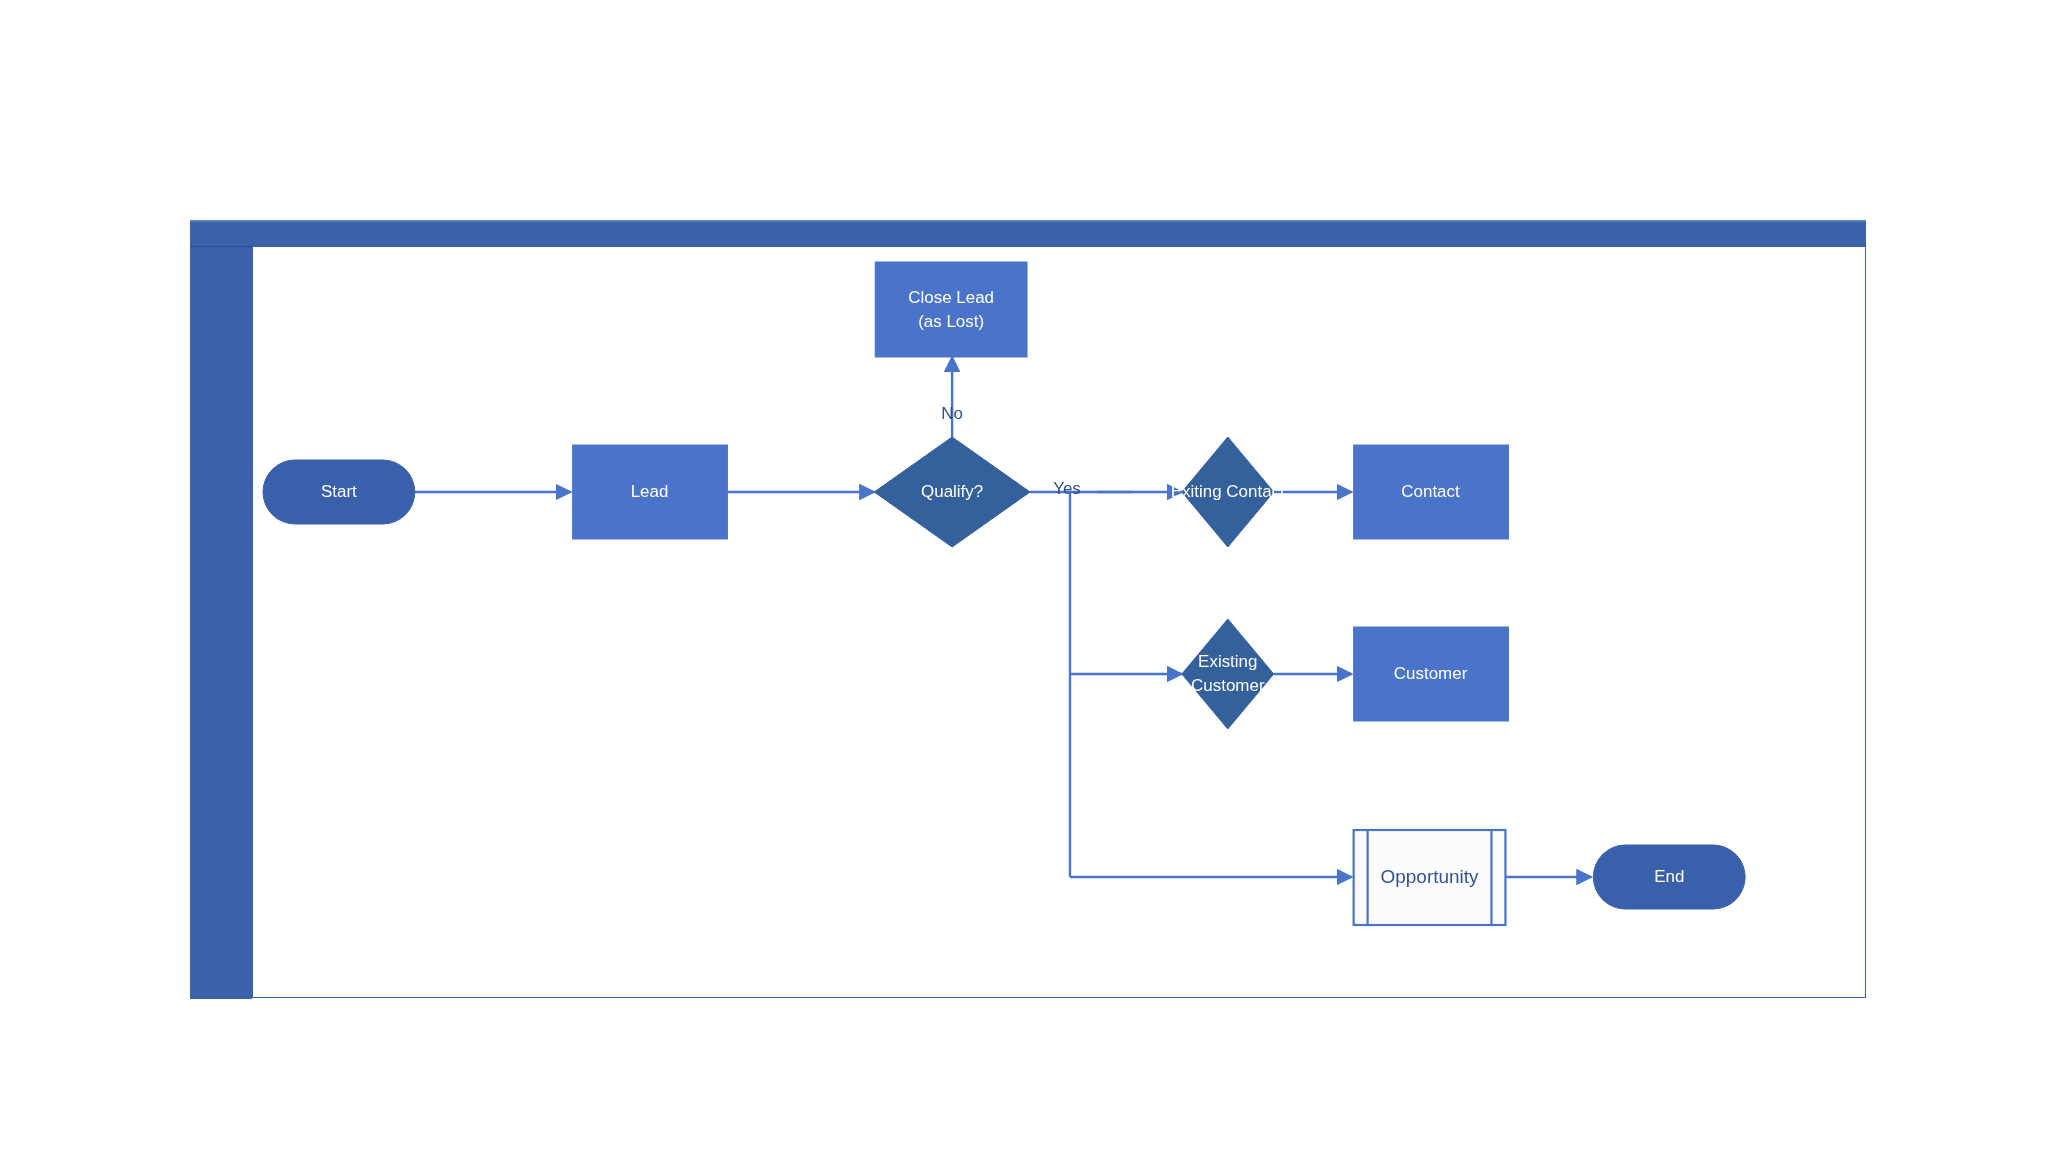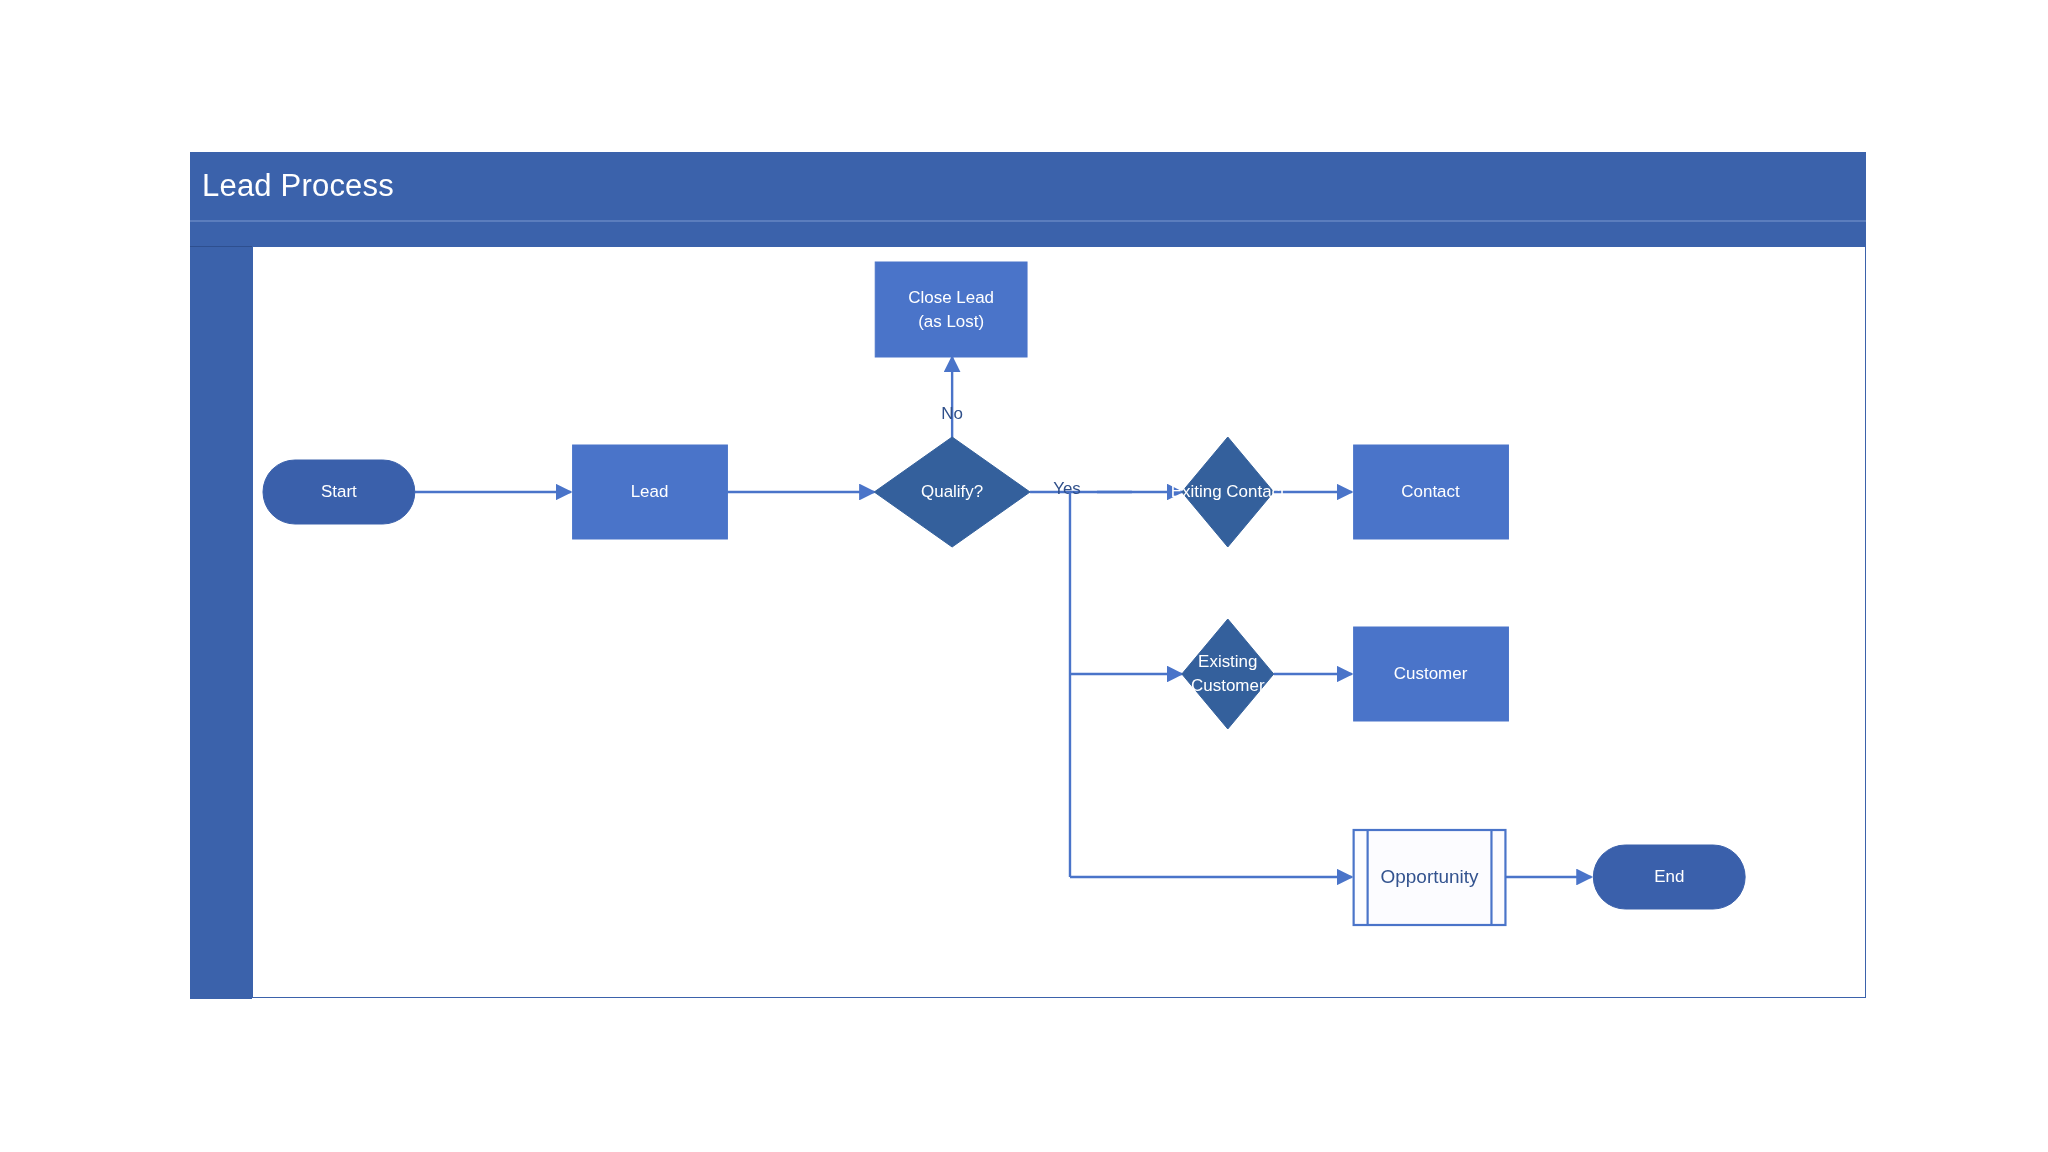--- a/index.html
+++ b/index.html
@@ -135,23 +135,20 @@
   .conn { stroke: #4a74c9; stroke-width: 2.4; fill: none; }
   .conn-head { fill: #4a74c9; }
 </style>
 </head>
 <body>
 
 <div id="stage">
 
   <div class="diagram-frame">
 
-    <div class="title-bar">
-      <div class="title-text">Lead Process</div>
-    </div>
     <div class="title-divider"></div>
     <div class="subtitle-band"></div>
 
     <div class="frame-body">
 
       <div class="sidebar"></div>
 
       <div class="canvas">
 
         <svg class="flow-svg" viewBox="0 0 1614 750" preserveAspectRatio="none">

